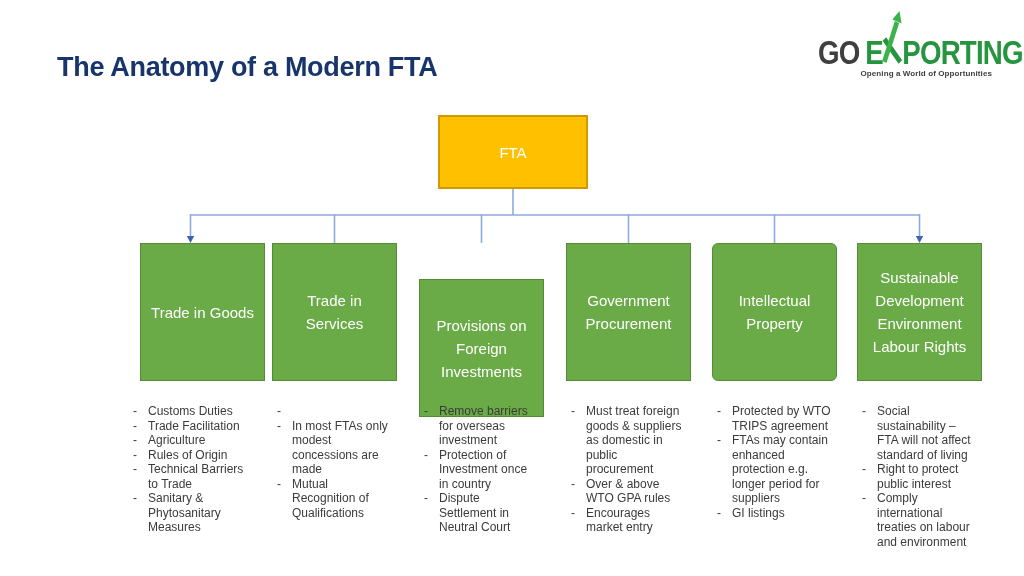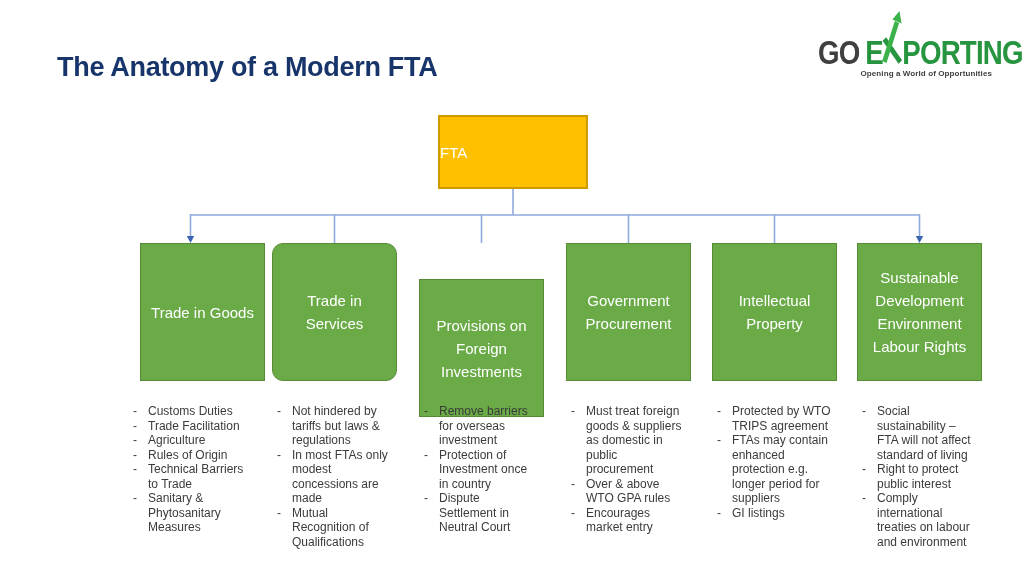--- a/index.html
+++ b/index.html
@@ -37,21 +37,21 @@
   .logo-x{vertical-align:baseline;margin:0 -2px 0 -1px;overflow:visible;}
   .logo-tagline{
     margin-top:3px;text-align:right;padding-right:2px;
     font-size:8px;font-weight:700;color:var(--logo-dark);letter-spacing:0.1px;
   }
 
   
   .root-box{
     position:absolute;left:438px;top:115px;width:150px;height:74px;
     background:var(--root-fill);border:2px solid var(--root-border);
-    display:flex;align-items:center;justify-content:flex-start;
+    display:flex;align-items:center;justify-content:center;
     color:#fff;font-size:15px;
   }
   .connectors{position:absolute;left:0;top:0;pointer-events:none;}
   .connectors .cline{stroke:var(--connector);stroke-width:1.6;fill:none;}
   .connectors .arrow{fill:var(--arrowhead);stroke:none;}
 
   .branch-box{
     position:absolute;top:243px;width:125px;height:138px;
     background:var(--branch-fill);border:1.5px solid var(--branch-border);
     display:flex;align-items:center;justify-content:center;text-align:center;
@@ -123,27 +123,26 @@
         </div>
         <div class="bullet-item">
           <span class="dash">-</span>
           <span class="bullet-text">Technical Barriers to Trade</span>
         </div>
         <div class="bullet-item">
           <span class="dash">-</span>
           <span class="bullet-text">Sanitary &amp; Phytosanitary Measures</span>
         </div>
       </div>
-      <div class="branch-box" style="left: 272px; border-radius: 11px;">
+      <div class="branch-box" style="left: 272px;">
         <span>Trade in Services</span>
       </div>
       <div class="bullet-list" style="left: 277px;">
         <div class="bullet-item">
           <span class="dash">-</span>
-          <span class="bullet-text">Not hindered by tariffs but laws &amp; regulations</span>
         </div>
         <div class="bullet-item">
           <span class="dash">-</span>
           <span class="bullet-text">In most FTAs only modest concessions are made</span>
         </div>
         <div class="bullet-item">
           <span class="dash">-</span>
           <span class="bullet-text">Mutual Recognition of Qualifications</span>
         </div>
       </div>
@@ -174,21 +173,21 @@
         </div>
         <div class="bullet-item">
           <span class="dash">-</span>
           <span class="bullet-text">Over &amp; above WTO GPA rules</span>
         </div>
         <div class="bullet-item">
           <span class="dash">-</span>
           <span class="bullet-text">Encourages market entry</span>
         </div>
       </div>
-      <div class="branch-box" style="left: 712px;">
+      <div class="branch-box" style="left: 712px; border-radius: 6px;">
         <span>Intellectual Property</span>
       </div>
       <div class="bullet-list" style="left: 717px;">
         <div class="bullet-item">
           <span class="dash">-</span>
           <span class="bullet-text">Protected by WTO TRIPS agreement</span>
         </div>
         <div class="bullet-item">
           <span class="dash">-</span>
           <span class="bullet-text">FTAs may contain enhanced protection e.g. longer period for suppliers</span>

